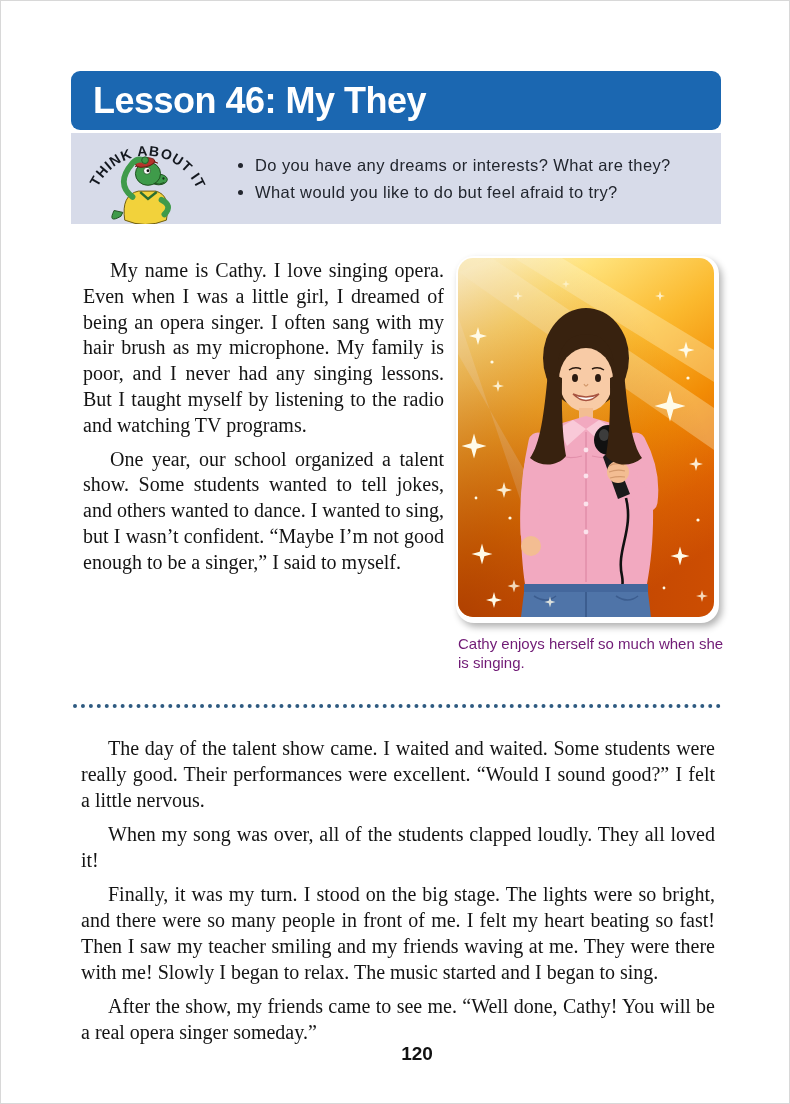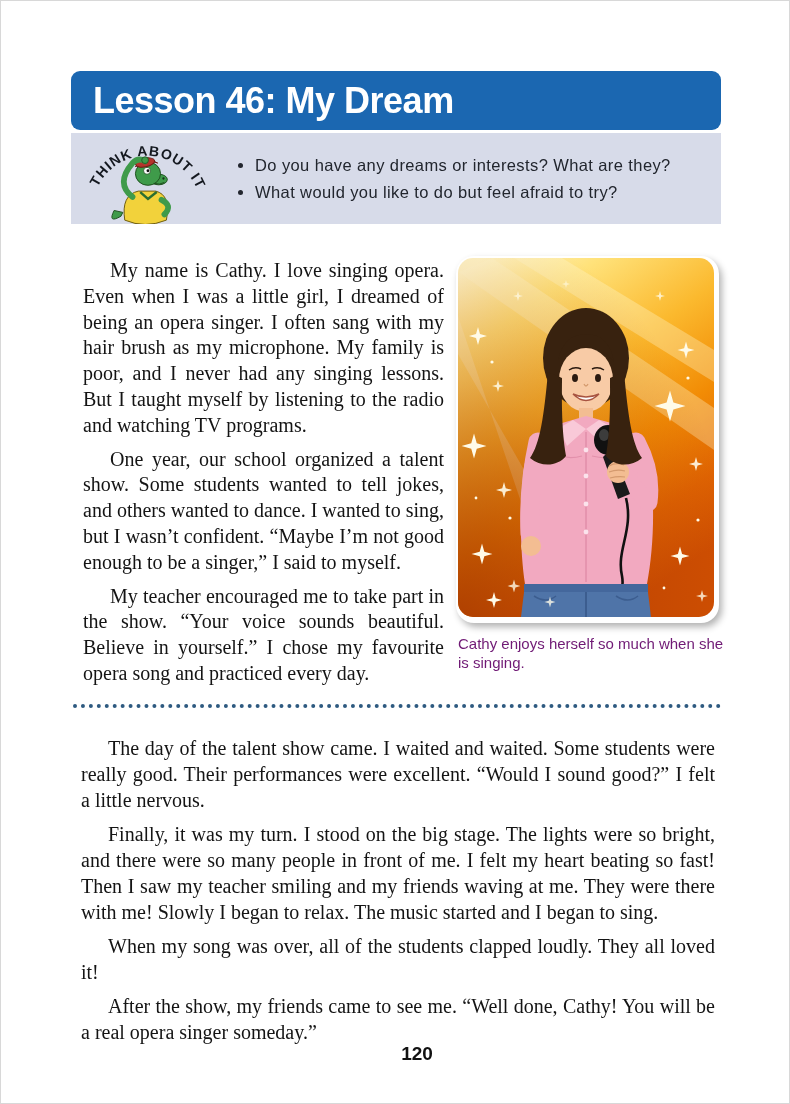--- a/index.html
+++ b/index.html
@@ -64,21 +64,21 @@
     font-family:"Liberation Sans", sans-serif; font-weight:bold;
     font-size:19px; color:#111111;padding-left:44px;
   }
 </style>
 </head>
 <body>
 
 <div class="sheet">
 
   <div class="lesson-bar">
-    <h1>Lesson 46: My Dream</h1>
+    <h1>Lesson 46: My They</h1>
   </div>
 
   <div class="think-box">
     <svg class="think-badge" viewBox="0 0 145 92" aria-hidden="true">
       <defs>
         <path id="arcPath" d="M 16 76 A 54 54 0 1 1 128 79" fill="none"></path>
       </defs>
       <text font-family="Liberation Sans, sans-serif" font-size="14.5" font-weight="bold" fill="#14181f" letter-spacing="1">
         <textPath href="#arcPath" startOffset="50%" text-anchor="middle">THINK ABOUT IT</textPath>
       </text>
@@ -101,21 +101,20 @@
     </svg>
     <ul class="think-questions">
       <li>Do you have any dreams or interests? What are they?</li>
       <li>What would you like to do but feel afraid to try?</li>
     </ul>
   </div>
 
   <div class="story-col">
     <p>My name is Cathy. I love singing opera. Even when I was a little girl, I dreamed of being an opera singer. I often sang with my hair brush as my microphone. My family is poor, and I never had any singing lessons. But I taught myself by listening to the radio and watching TV programs.</p>
     <p>One year, our school organized a talent show. Some students wanted to tell jokes, and others wanted to dance. I wanted to sing, but I wasn’t confident. “Maybe I’m not good enough to be a singer,” I said to myself.</p>
-    <p>My teacher encouraged me to take part in the show. “Your voice sounds beautiful. Believe in yourself.” I chose my favourite opera song and practiced every day.</p>
   </div>
 
   <div class="photo-card">
     <svg viewBox="0 0 256 359" preserveAspectRatio="none" aria-hidden="true">
       <defs>
         <linearGradient id="gold" x1="0.1" y1="0" x2="0.6" y2="1">
           <stop offset="0" stop-color="#fff6c9"></stop>
           <stop offset="0.18" stop-color="#ffe27a"></stop>
           <stop offset="0.42" stop-color="#fbb92e"></stop>
           <stop offset="0.64" stop-color="#f28c05"></stop>
@@ -210,19 +209,19 @@
         <circle cx="206" cy="330" r="1.4"></circle>
       </g>
     </svg>
   </div>
   <div class="photo-caption">Cathy enjoys herself so much when she is singing.</div>
 
   <div class="dotted-divider"></div>
 
   <div class="story-bottom">
     <p>The day of the talent show came. I waited and waited. Some students were really good. Their performances were excellent. “Would I sound good?” I felt a little nervous.</p>
+    <p>When my song was over, all of the students clapped loudly. They all loved it!</p>
     <p>Finally, it was my turn. I stood on the big stage. The lights were so bright, and there were so many people in front of me. I felt my heart beating so fast! Then I saw my teacher smiling and my friends waving at me. They were there with me! Slowly I began to relax. The music started and I began to sing.</p>
-    <p>When my song was over, all of the students clapped loudly. They all loved it!</p>
     <p>After the show, my friends came to see me. “Well done, Cathy! You will be a real opera singer someday.”</p>
   </div>
 
   <div class="page-number">120</div>
 </div>
 
 </body></html>

